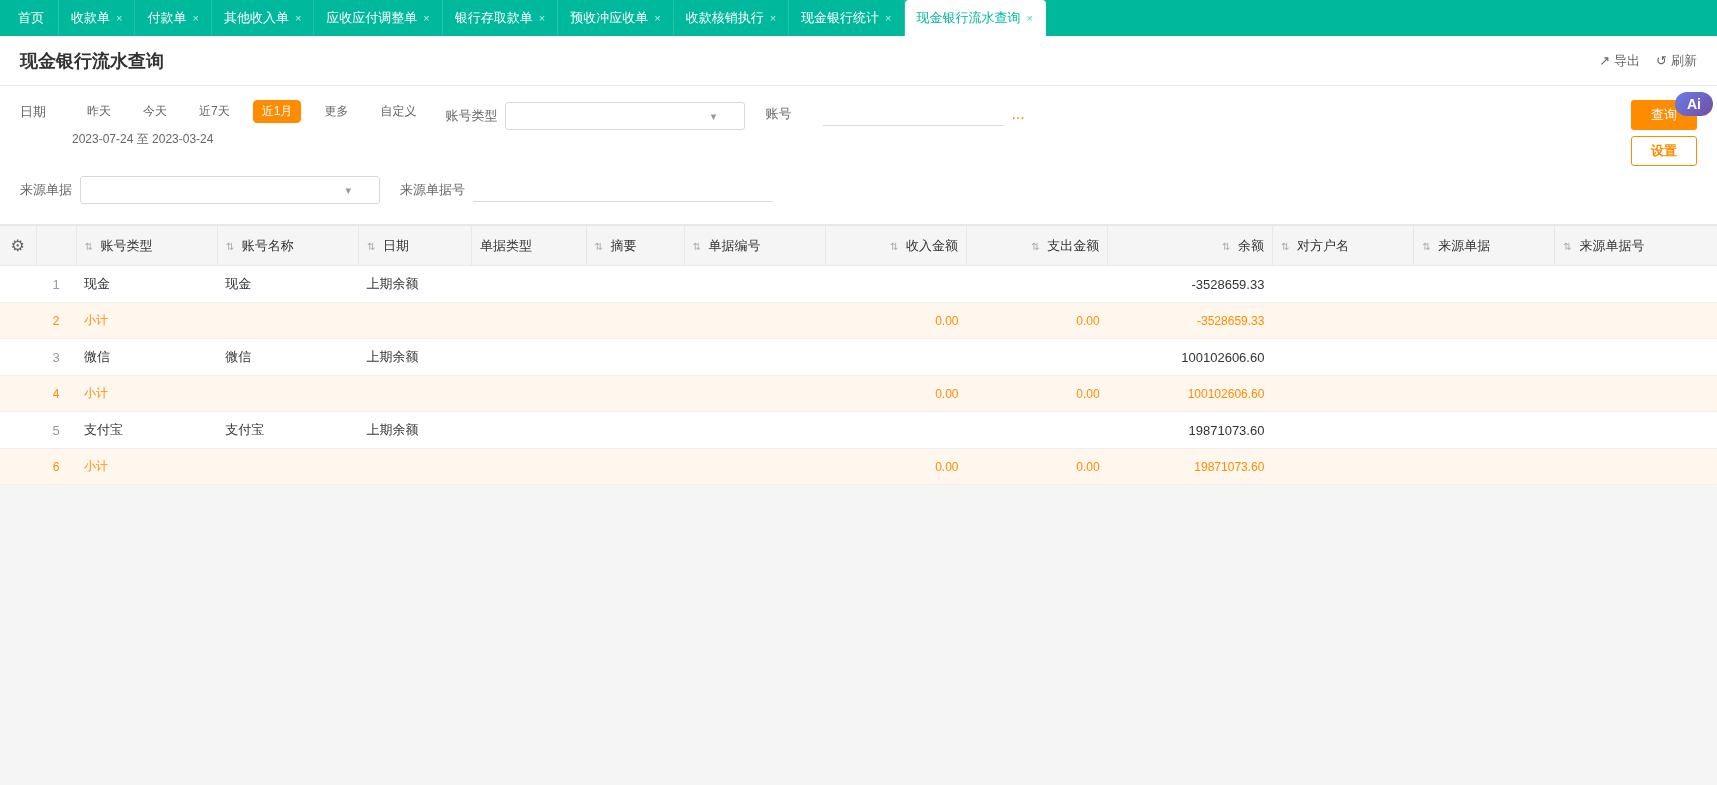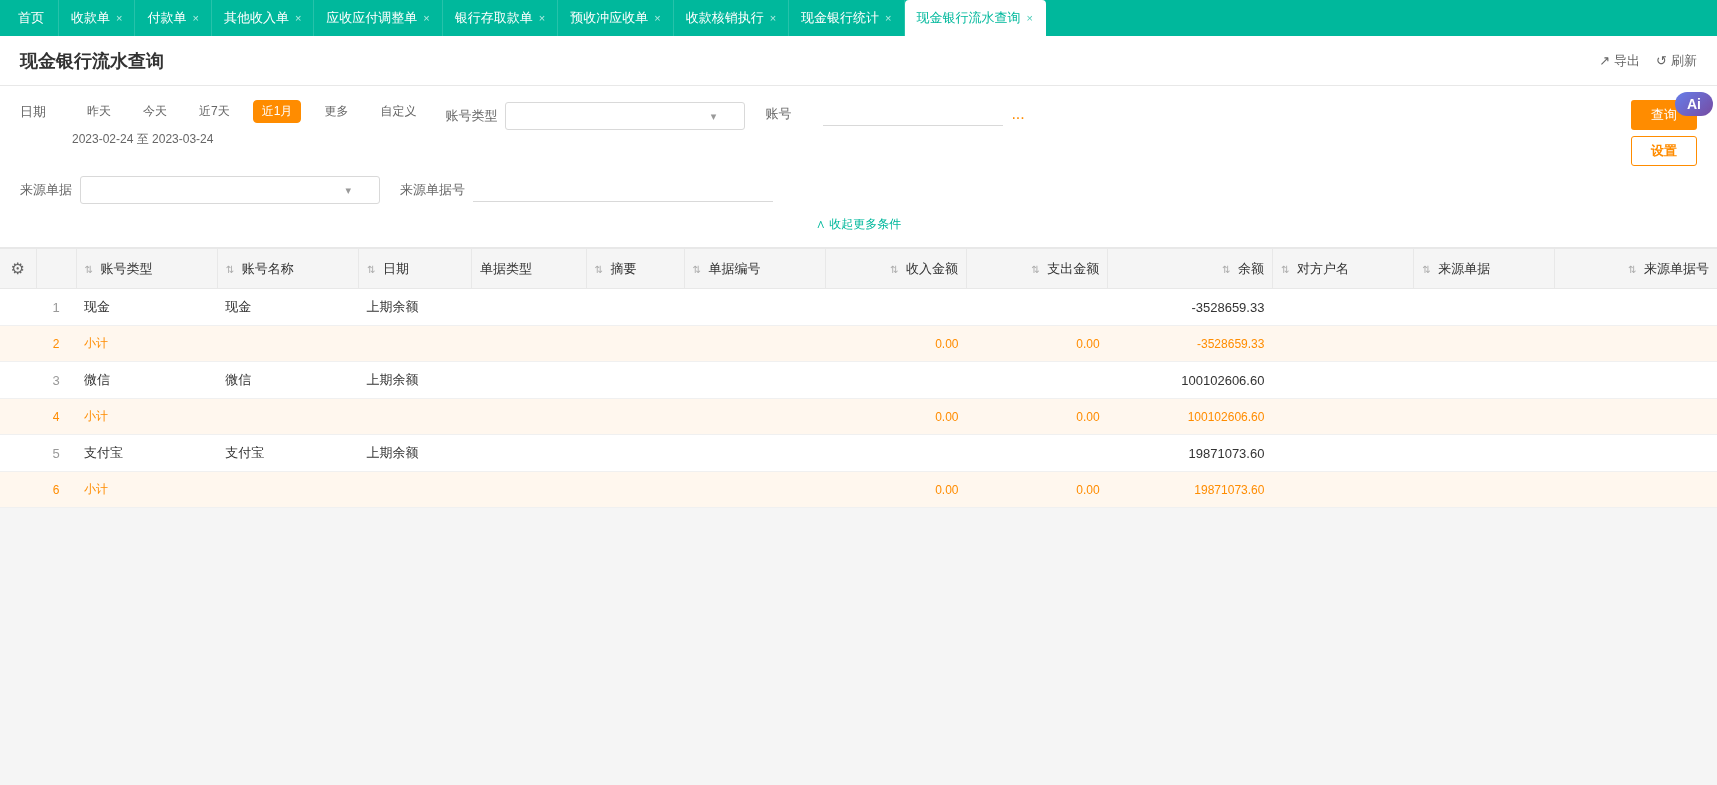--- a/index.html
+++ b/index.html
@@ -202,21 +202,21 @@
     thead th {
       padding: 10px 8px;
       text-align: left;
       color: #333;
       font-weight: 500;
       white-space: nowrap;
       border-right: 1px solid #e8e8e8;
       position: relative;
       user-select: none;
     }
-    thead th:last-child { border-right: none; text-align: right; }
+    thead th:last-child { border-right: none; }
     thead th .sort-arrows {
       font-size: 10px;
       color: #aaa;
       margin-right: 4px;
     }
     tbody tr {
       border-bottom: 1px solid #f0f0f0;
     }
     tbody tr.subtotal {
       background: #fff7ee;
@@ -316,21 +316,21 @@
         <span class="filter-label">日期</span>
         <div class="date-options">
           <span class="date-btn">昨天</span>
           <span class="date-btn">今天</span>
           <span class="date-btn">近7天</span>
           <span class="date-btn active">近1月</span>
           <span class="date-btn">更多</span>
           <span class="date-btn">自定义</span>
         </div>
       </div>
-      <div class="date-range">2023-02-24 至 2023-03-24</div>
+      <div class="date-range">2023-07-24 至 2023-03-24</div>
     </div>
 
     <div style="display:flex; align-items:center; gap:8px; margin-top:2px;">
       <span class="filter-label">账号类型</span>
       <div class="filter-select" style="min-width:240px;">
         <span></span>
         <span class="down-arrow">▾</span>
       </div>
     </div>
 
@@ -353,24 +353,20 @@
         <span></span>
         <span class="down-arrow">▾</span>
       </div>
     </div>
     <div style="display:flex; align-items:center; gap:8px;">
       <span class="filter-label">来源单据号</span>
       <input class="filter-input" style="min-width: 300px;">
     </div>
   </div>
 
-  <div class="collapse-bar">
-    <span>∧ </span>
-    <span>收起更多条件</span>
-  </div>
 </div>
 
 <div class="table-wrap">
   <table>
     <thead>
       <tr>
         <th class="settings-icon-cell">
           <span class="gear-icon">⚙</span>
         </th>
         <th style="width:40px; text-align:center;"></th>

